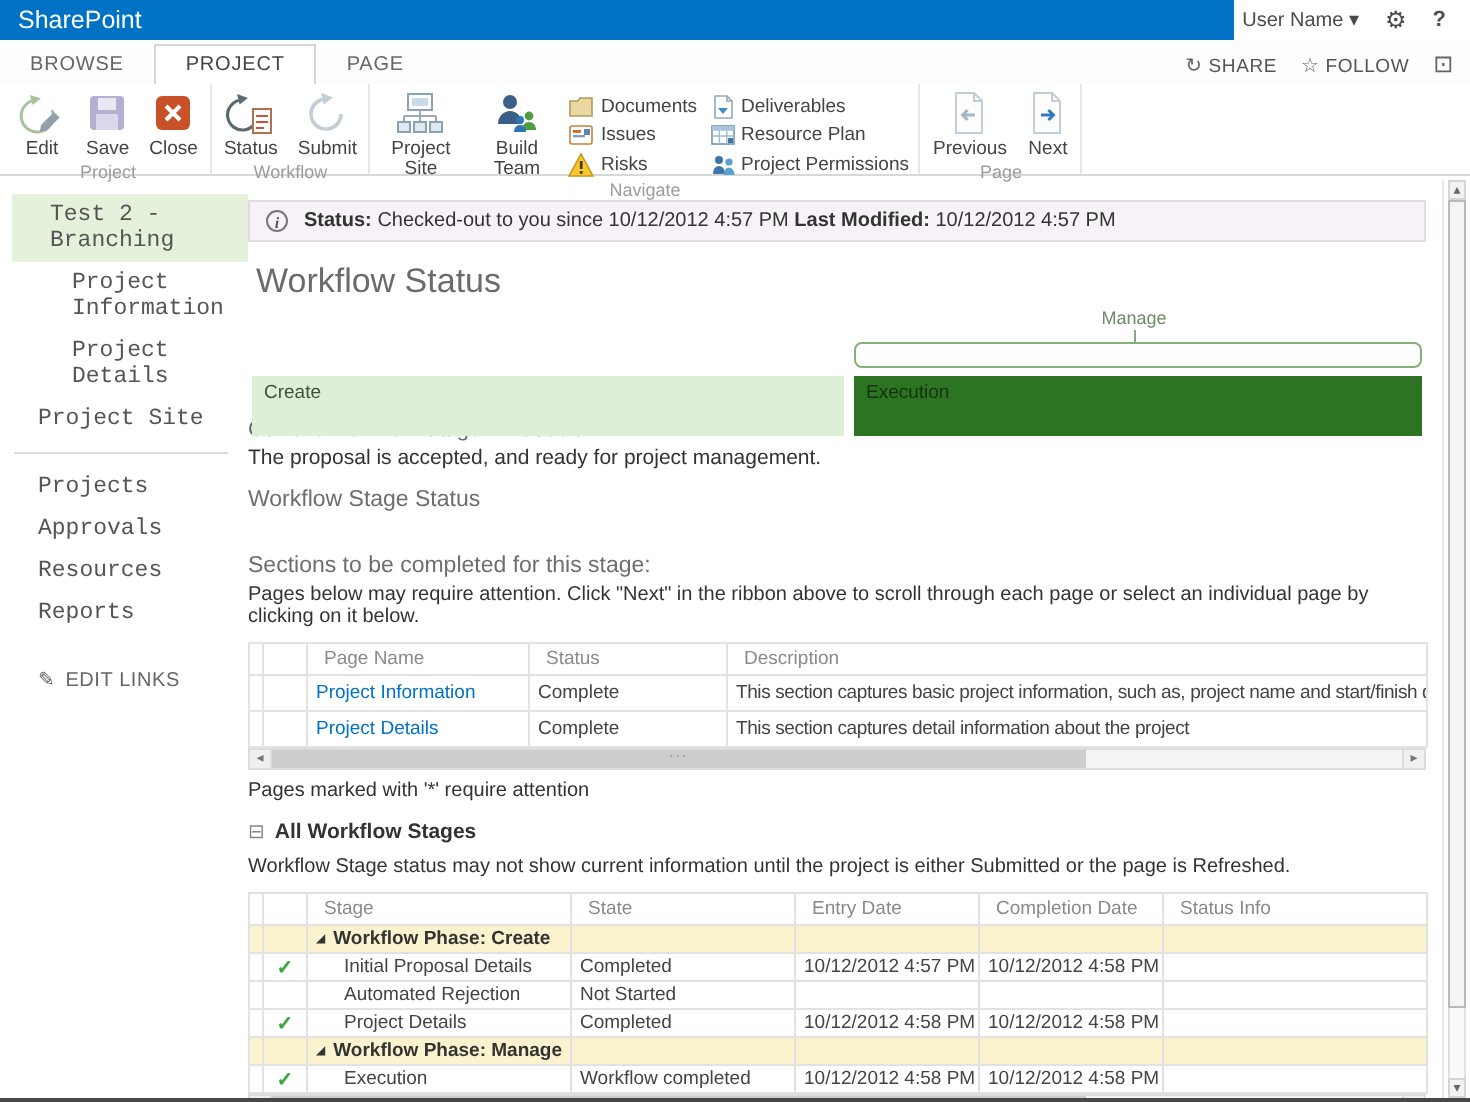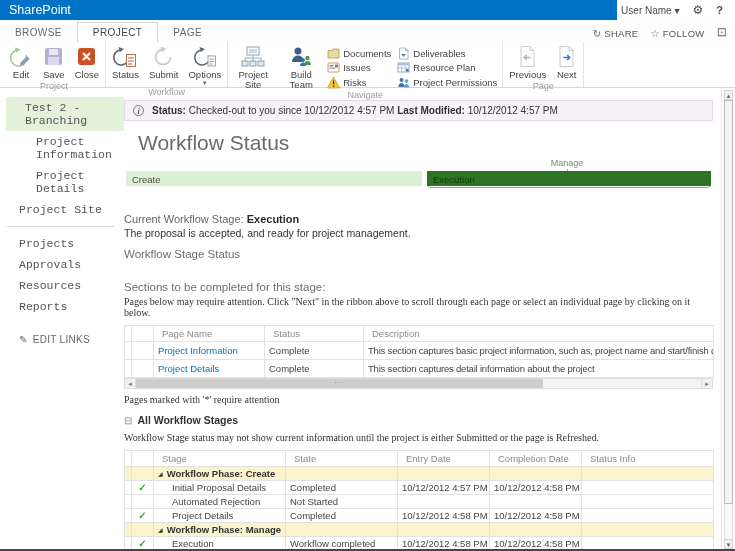--- a/index.html
+++ b/index.html
@@ -47,38 +47,38 @@
   .nav-divider{ border-top:1px solid #dcdcdc; margin:6px 10px 6px 7px; }
   .edit-links{ margin:17px 0 0 19px; font-size:10px; color:#666; letter-spacing:.3px;
     display:flex; gap:5px; align-items:center; cursor:pointer;}
   main{ width:589px; padding-top:12px; flex:0 0 auto; }
   
   .statusbar{ height:21px; background:var(--status-bar-bg,#f7f1f8); border:1px solid #e3dae6;
     display:flex; align-items:center; font-size:10px; color:#333; padding:0 8px; gap:8px;}
   .info-icon{ width:11px; height:11px; border:1px solid #777; border-radius:50%;
     font:italic bold 8px/11px "Liberation Serif",serif; color:#555; text-align:center; flex:0 0 auto;}
   
-  .ptitle{ font-size:21px; font-weight:normal; color:#6b6b6b; margin:10px 14px 2px; }
+  .ptitle{ font-size:17px; font-weight:normal; color:#6b6b6b; margin:10px 4px 2px; }
   
   .wfvis{ position:relative; height:47px; }
   .manage-label{ position:absolute; top:1px; left:413px; width:60px; text-align:center;
     font-size:9px; color:#708a68; }
   .manage-tick{ position:absolute; top:12px; left:443px; width:1px; height:6px; background:#8aab80; }
   .manage-bracket{ position:absolute; top:18px; left:303px; width:284px; height:13px;
     background:#fff; border:1px solid #83b277; border-radius:4px; }
-  .bar{ position:absolute; top:14px; height:15px; font-size:9.5px; line-height:18px; padding-left:6px; }
+  .bar{ position:absolute; top:35px; height:30px; font-size:9.5px; line-height:18px; padding-left:6px; }
   .bar.create{ left:2px; width:296px; background:var(--create-bar,#ddefd5); color:#44503f; }
   .bar.exec{ left:303px; width:284px; background:var(--manage-bar,#2c7421); color:rgba(0,0,0,.55); }
   
   .curstage{ margin-top:9px; font-size:11px; color:#666; }
   .curstage b{ color:#2b2b2b; }
   .stagedesc{ margin-top:2px; font-size:10.5px; color:#333; }
   .subhead{ margin-top:9px; font-size:11.5px; color:#6e6e6e; }
   .sections-head{ margin-top:21px; font-size:11.5px; color:#6e6e6e; }
-  .note{ margin-top:3px; font-size:10px; color:#333;font-family:Liberation Serif, serif; }
+  .note{ margin-top:3px; font-size:10px; color:#333; }
   
   table{ border-collapse:collapse; table-layout:fixed; width:589px; margin-top:7px; }
   th,td{ border:1px solid #e2e2e2; font-weight:normal; text-align:left;
     white-space:nowrap; overflow:hidden; padding:0 4px; }
   th{ color:#8a8a8a; font-size:9.5px; height:16px; padding-left:8px; }
   td{ font-size:9.5px; color:#444; }
   .ptable td{ height:18px; }
   .stable td{ height:14px; }
   td a{ color:var(--link,#0072c6); text-decoration:none; }
   td.desc{ letter-spacing:-0.2px; }
@@ -194,32 +194,20 @@
         </div>
         <div class="rbtn">
           <span class="ric">
             <svg width="22" height="22">
                 <path d="M10 3.5a7.5 7.5 0 1 0 7.5 7.5" fill="none" stroke="#c3cdd4" stroke-width="1.8"></path>
                 <path d="M7.5 .5l6 2.2-4.6 3.5z" fill="#c3cdd4"></path>
               </svg>
           </span>
           <span class="rtxt">Submit</span>
         </div>
-        <div class="rbtn">
-          <span class="ric">
-            <svg width="24" height="22">
-                <path d="M9 4a7.5 7.5 0 1 0 7.5 5.5" fill="none" stroke="#5d6a72" stroke-width="1.5"></path>
-                <path d="M6.5 1l5.5 2-4.2 3.2z" fill="#5d6a72"></path>
-                <rect x="15" y="10" width="7.5" height="10" fill="#fff" stroke="#9aa6af"></rect>
-                <path d="M16.3 13h5M16.3 15.5h5M16.3 18h3.5" stroke="#9aa6af" stroke-width="1"></path>
-              </svg>
-          </span>
-          <span class="rtxt">Options</span>
-          <span class="caret">▾</span>
-        </div>
       </div>
       <div class="rlabel">Workflow</div>
     </div>
 
     <div class="rgroup">
       <div class="rbuttons">
         <div class="rbtn">
           <span class="ric">
             <svg width="24" height="22">
                 <rect x="6" y="1" width="12" height="8" fill="#fff" stroke="#8ba1b4"></rect>

